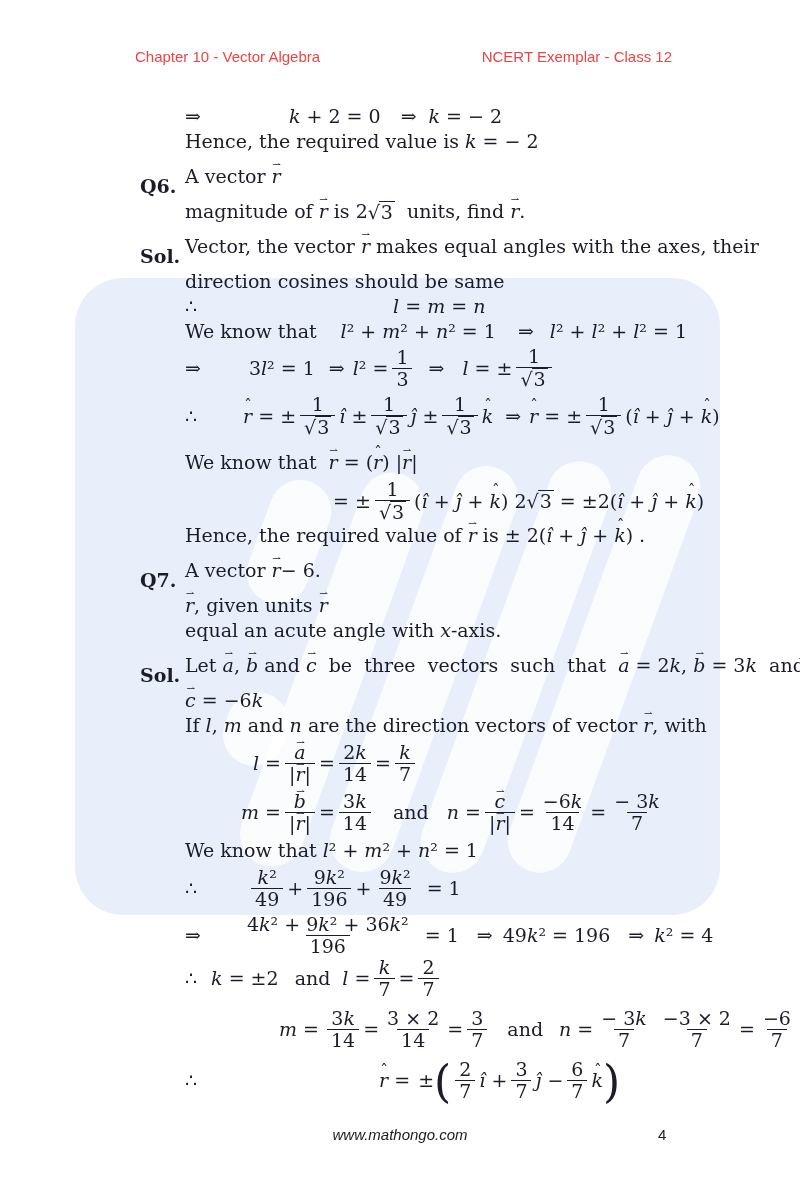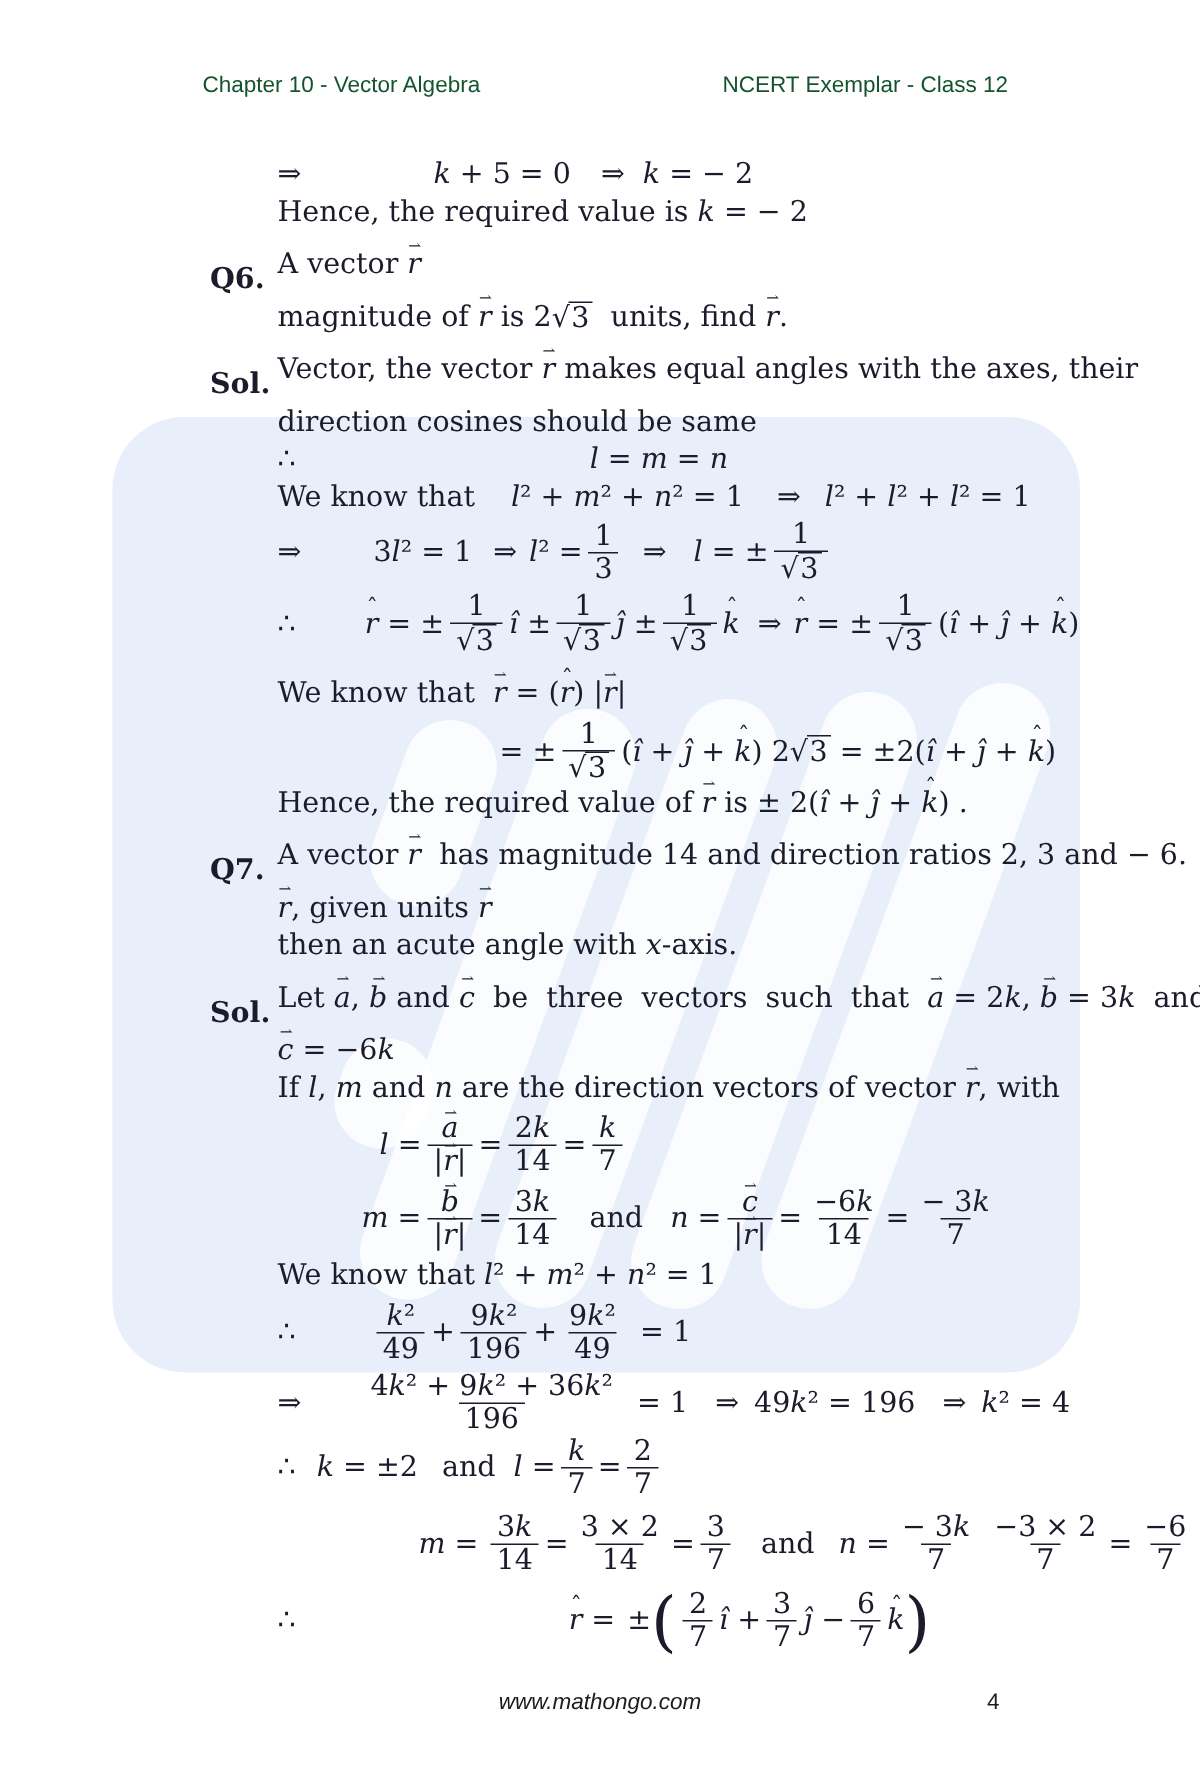--- a/index.html
+++ b/index.html
@@ -1,20 +1,20 @@
 <!DOCTYPE html>
 <html><head>
 <meta charset="utf-8">
 <style>
   html,body{margin:0;padding:0;background:#9a9a9a;}
   .page{position:relative;width:800px;height:1194px;background:#ffffff;overflow:hidden;
         font-family:"DejaVu Serif", serif;color:#1b1b2c;margin:0 auto;}
   
   .header{position:absolute;top:48px;left:135px;right:128px;display:flex;justify-content:space-between;
-          font-family:"Liberation Sans", sans-serif;font-size:15px;color:#14532d;}
+          font-family:"Liberation Sans", sans-serif;font-size:15px;color:#ef4444;}
   .footer{position:absolute;top:1126px;left:0;width:100%;height:24px;
           font-family:"Liberation Sans", sans-serif;font-size:15px;color:#1c1c1c;}
   .f-url{position:absolute;left:50%;transform:translateX(-50%);font-style:italic;}
   .f-page{position:absolute;left:658px;}
   
   .band{position:absolute;left:75px;top:278px;width:645px;height:637px;background:#e8eefa;border-radius:48px;z-index:0;}
   
   .wm{position:absolute;background:#ffffff;opacity:0.82;border-radius:40px;z-index:1;}
   .wm1{left:225px;top:692px;width:62px;height:74px;transform:rotate(20deg);}
   .wm2{left:258px;top:478px;width:62px;height:128px;transform:rotate(20deg);}
@@ -60,21 +60,21 @@
     <div class="wm wm2"></div>
     <div class="wm wm3"></div>
     <div class="wm wm4"></div>
     <div class="wm wm5"></div>
     <div class="wm wm6"></div>
   </div>
 
   <div class="content">
       <div class="row">
         <span class="tag"></span>
-        <span class="segs"><span class="rm">⇒</span><span class="gap" style="width: 88px;"></span><span class="it">k</span><span class="rm"> + 5 = 0</span><span class="gap" style="width: 20px;"></span><span class="rm">⇒</span><span class="gap" style="width: 12px;"></span><span class="it">k</span><span class="rm"> = − 2</span></span>
+        <span class="segs"><span class="rm">⇒</span><span class="gap" style="width: 88px;"></span><span class="it">k</span><span class="rm"> + 2 = 0</span><span class="gap" style="width: 20px;"></span><span class="rm">⇒</span><span class="gap" style="width: 12px;"></span><span class="it">k</span><span class="rm"> = − 2</span></span>
       </div>
       <div class="row">
         <span class="tag"></span>
         <span class="segs"><span class="rm">Hence, the required value is </span><span class="it">k</span><span class="rm"> = − 2</span></span>
       </div>
       <div class="row">
         <span class="tag">Q6.</span>
         <span class="segs"><span class="rm">A vector </span><span class="acc"><span class="mk vec">⇀</span><span class="it">r</span></span></span>
       </div>
       <div class="row">
@@ -112,29 +112,29 @@
       <div class="row" style="margin-top: 4px;">
         <span class="tag"></span>
         <span class="segs"><span class="gap" style="width: 148px;"></span><span class="rm">= ±</span><span class="frac"><span class="fn"><span class="rm">1</span></span><span class="fd"><span class="sqrt"><span class="rad">√</span><span class="bod"><span class="rm">3</span></span></span></span></span><span class="rm">(</span><span class="it">î</span><span class="rm"> + </span><span class="it">ĵ</span><span class="rm"> + </span><span class="acc"><span class="mk hat">ˆ</span><span class="it">k</span></span><span class="rm">) 2</span><span class="sqrt"><span class="rad">√</span><span class="bod"><span class="rm">3</span></span></span><span class="gap" style="width: 6px;"></span><span class="rm">= ±2(</span><span class="it">î</span><span class="rm"> + </span><span class="it">ĵ</span><span class="rm"> + </span><span class="acc"><span class="mk hat">ˆ</span><span class="it">k</span></span><span class="rm">)</span></span>
       </div>
       <div class="row">
         <span class="tag"></span>
         <span class="segs"><span class="rm">Hence, the required value of </span><span class="acc"><span class="mk vec">⇀</span><span class="it">r</span></span><span class="rm"> is </span><span class="rm">± 2(</span><span class="it">î</span><span class="rm"> + </span><span class="it">ĵ</span><span class="rm"> + </span><span class="acc"><span class="mk hat">ˆ</span><span class="it">k</span></span><span class="rm">)</span><span class="rm"> .</span></span>
       </div>
       <div class="row">
         <span class="tag">Q7.</span>
-        <span class="segs"><span class="rm">A vector </span><span class="acc"><span class="mk vec">⇀</span><span class="it">r</span></span><span class="rm">  has magnitude 14 and direction ratios 2, 3 and </span><span class="rm">− 6.</span></span>
+        <span class="segs"><span class="rm">A vector </span><span class="acc"><span class="mk vec">⇀</span><span class="it">r</span></span><span class="rm">− 6.</span></span>
       </div>
       <div class="row">
         <span class="tag"></span>
         <span class="segs"><span class="acc"><span class="mk vec">⇀</span><span class="it">r</span></span><span class="rm">, given units </span><span class="acc"><span class="mk vec">⇀</span><span class="it">r</span></span></span>
       </div>
       <div class="row">
         <span class="tag"></span>
-        <span class="segs"><span class="rm">then an acute angle with </span><span class="it">x</span><span class="rm">-axis.</span></span>
+        <span class="segs"><span class="rm">equal an acute angle with </span><span class="it">x</span><span class="rm">-axis.</span></span>
       </div>
       <div class="row">
         <span class="tag">Sol.</span>
         <span class="segs"><span class="rm">Let </span><span class="acc"><span class="mk vec">⇀</span><span class="it">a</span></span><span class="rm">, </span><span class="acc"><span class="mk vec">⇀</span><span class="it">b</span></span><span class="rm"> and </span><span class="acc"><span class="mk vec">⇀</span><span class="it">c</span></span><span class="rm">  be  three  vectors  such  that  </span><span class="acc"><span class="mk vec">⇀</span><span class="it">a</span></span><span class="rm"> = 2</span><span class="it">k</span><span class="rm">, </span><span class="acc"><span class="mk vec">⇀</span><span class="it">b</span></span><span class="rm"> = 3</span><span class="it">k</span><span class="rm">  and</span></span>
       </div>
       <div class="row">
         <span class="tag"></span>
         <span class="segs"><span class="acc"><span class="mk vec">⇀</span><span class="it">c</span></span><span class="rm"> = −6</span><span class="it">k</span></span>
       </div>
       <div class="row">

